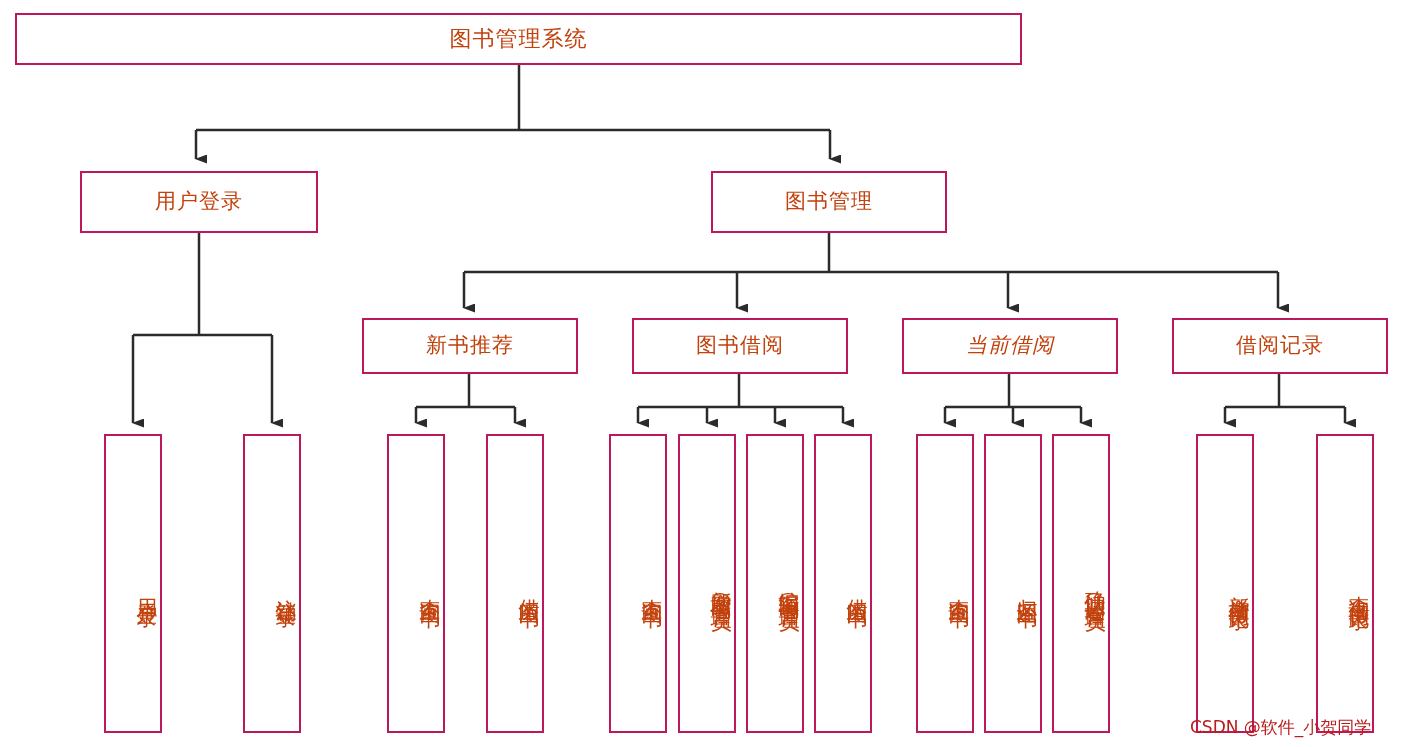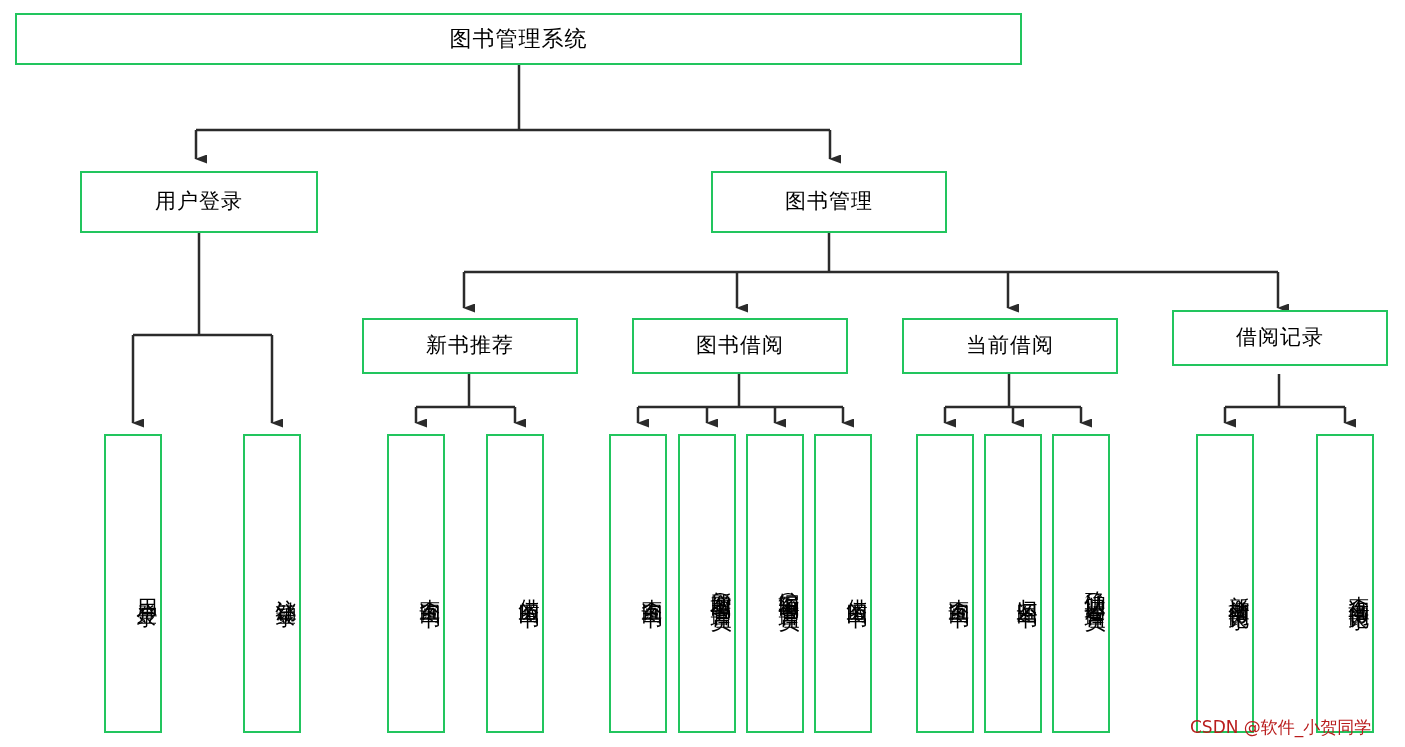--- a/index.html
+++ b/index.html
@@ -19,26 +19,26 @@
     position: absolute;
     left: 0;
     top: 0;
     width: 1405px;
     height: 747px;
     pointer-events: none;
   }
   .node {
     position: absolute;
     box-sizing: border-box;
-    border: 2px solid #22c55e;
+    border: 2px solid #be185d;
     background: #ffffff;
     display: flex;
     align-items: center;
     justify-content: center;
-    color: #000000;
+    color: #c2410c;
   }
   .node.h {
     font-size: 21px;
     letter-spacing: 1px;
     line-height: 1.1;
   }
   .node.v {
     writing-mode: vertical-rl;
     text-orientation: upright;
     font-size: 21px;
@@ -116,22 +116,22 @@
     </g>
   </svg>
 
   <div class="node h root" style="left:15px; top:13px; width:1007px; height:52px;">图书管理系统</div>
 
   <div class="node h" style="left:80px; top:171px; width:238px; height:62px;">用户登录</div>
   <div class="node h" style="left:711px; top:171px; width:236px; height:62px;">图书管理</div>
 
   <div class="node h" style="left:632px; top:318px; width:216px; height:56px;">图书借阅</div>
   <div class="node h" style="left:362px; top:318px; width:216px; height:56px;">新书推荐</div>
-  <div class="node h" style="left:902px; top:318px; width:216px; height:56px;">当前借阅</div>
-  <div class="node h" style="left:1172px; top:310px; width:216px; height:56px;">借阅记录</div>
+  <div class="node h" style="left:902px; top:318px; width:216px; height:56px;font-style:italic;">当前借阅</div>
+  <div class="node h" style="left:1172px; top:318px; width:216px; height:56px;">借阅记录</div>
 
   <div class="node v" style="left:104px; top:434px; width:58px; height:299px;">用户登录</div>
   <div class="node v" style="left:243px; top:434px; width:58px; height:299px;">注销登录</div>
 
   <div class="node v" style="left:387px; top:434px; width:58px; height:299px;">查询图书</div>
   <div class="node v" style="left:486px; top:434px; width:58px; height:299px;">借阅图书</div>
 
   <div class="node v" style="left:609px; top:434px; width:58px; height:299px;">查询图书</div>
   <div class="node v" style="left:678px; top:434px; width:58px; height:299px;">新增图书（管理员）</div>
   <div class="node v" style="left:746px; top:434px; width:58px; height:299px;">编辑图书（管理员）</div>

